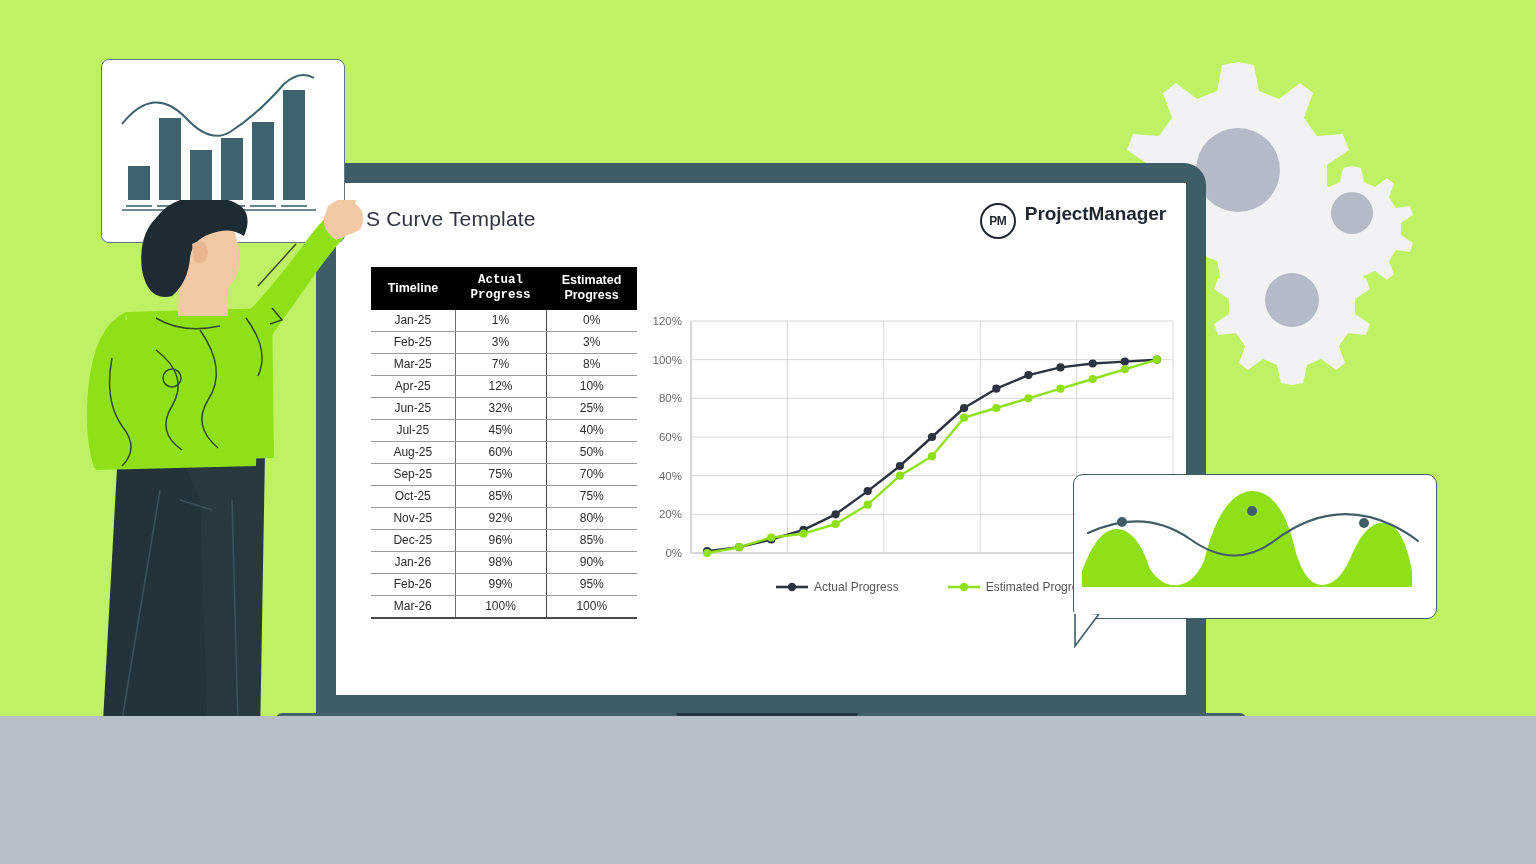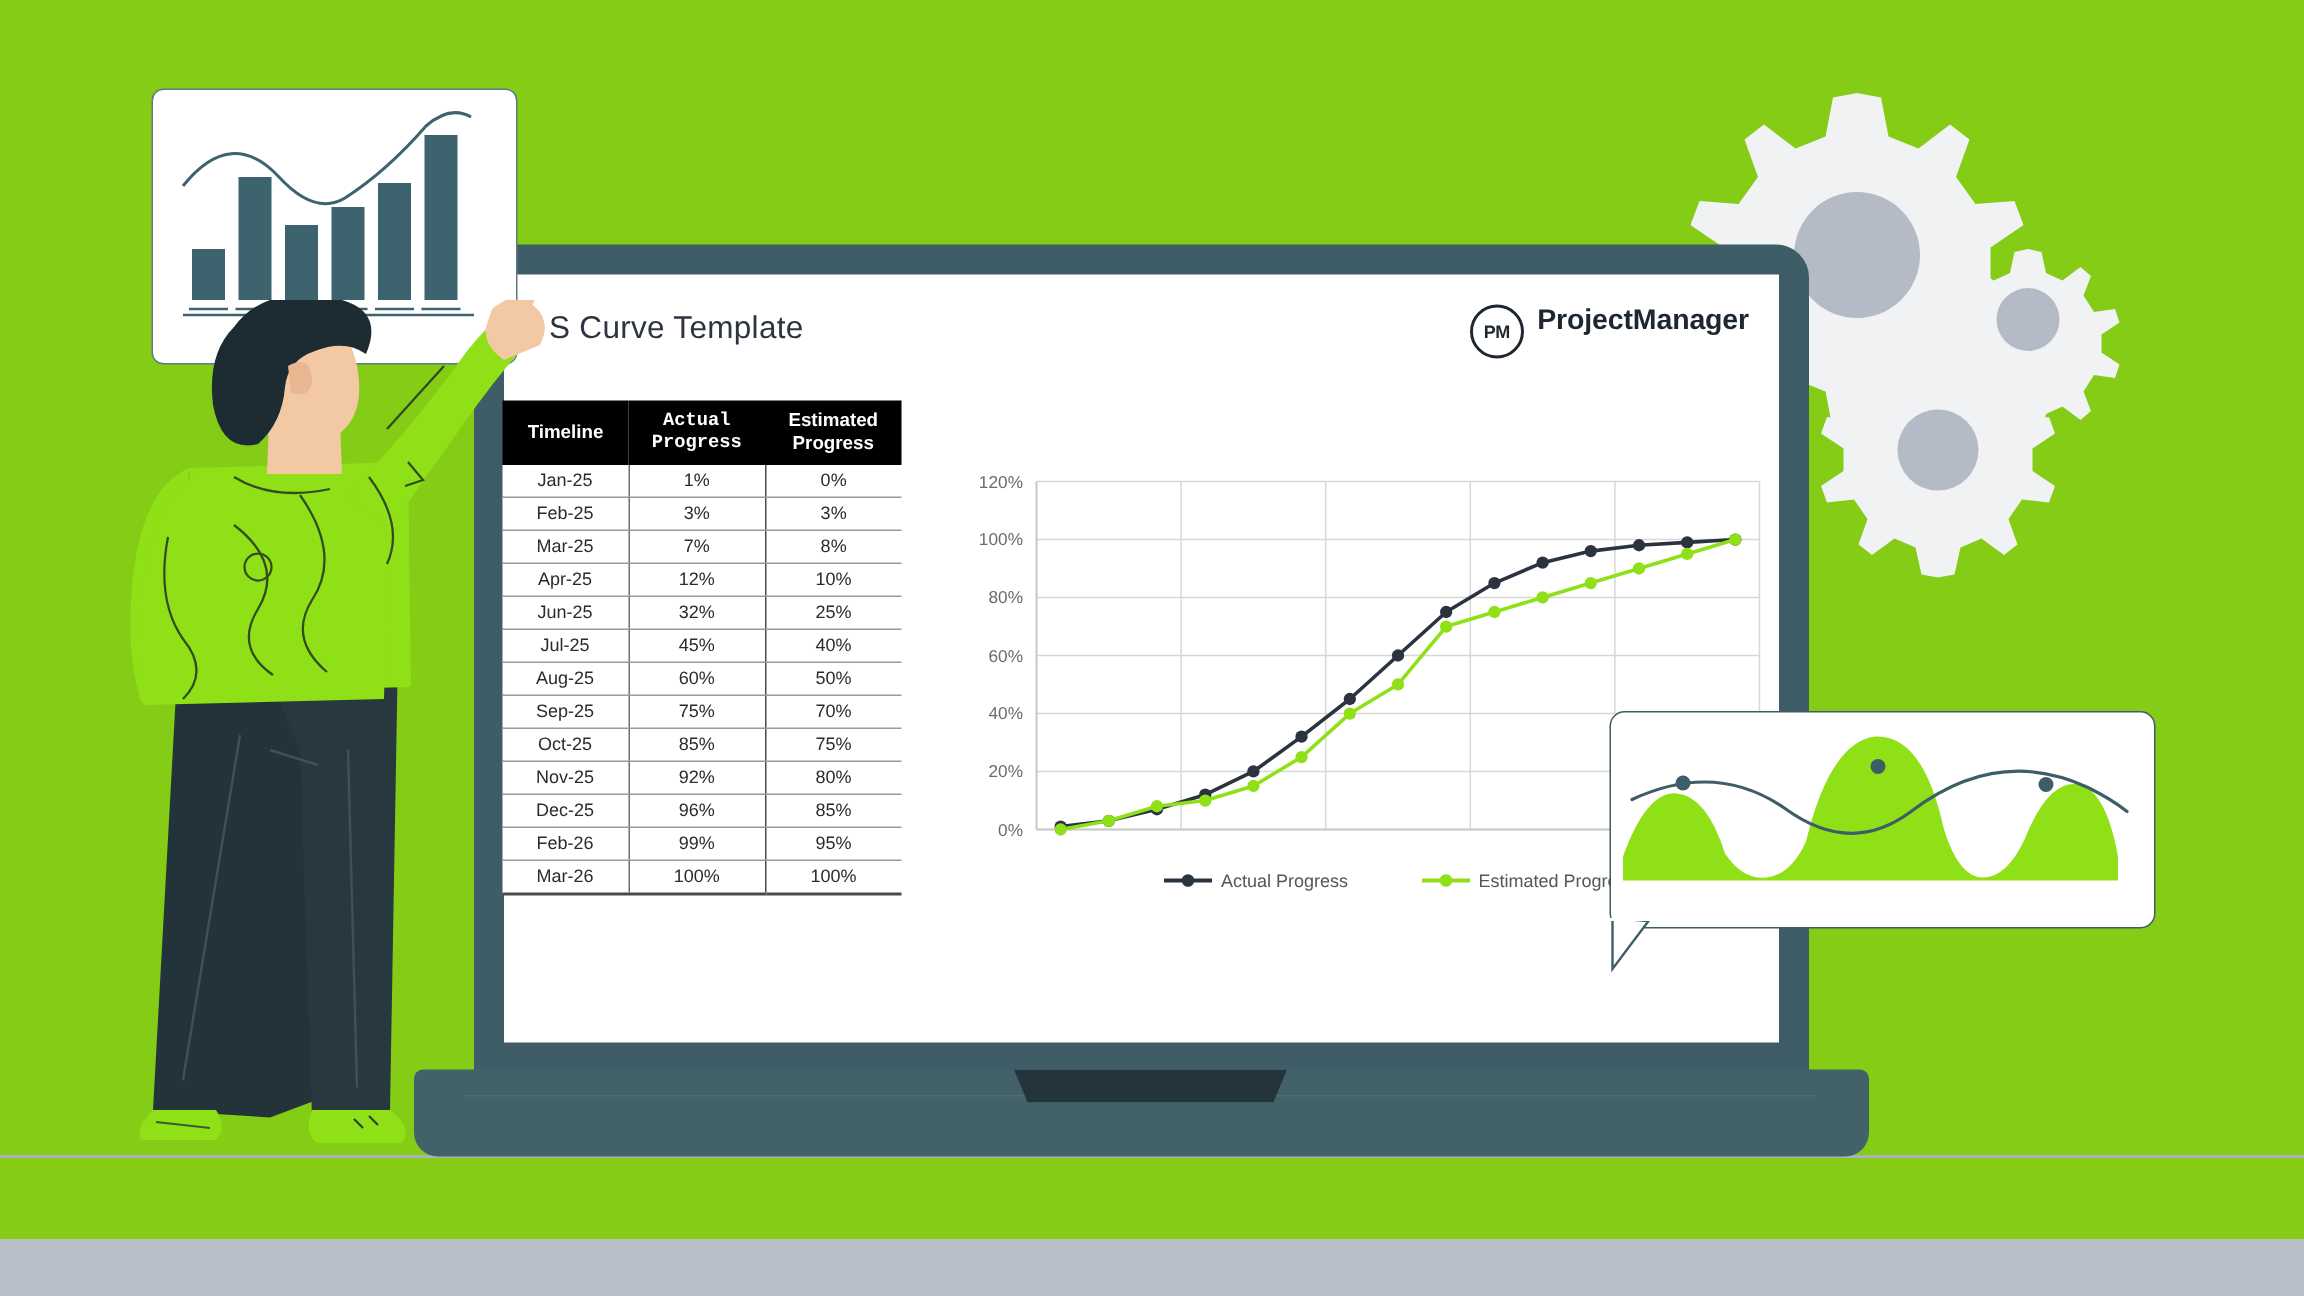--- a/index.html
+++ b/index.html
@@ -7,22 +7,22 @@
     margin: 0;
     padding: 0;
     background: #b9bfc9;
   }
   body {
     font-family: "Liberation Sans", sans-serif;
   }
   #stage {
     position: relative;
     width: 1536px;
-    height: 826px;
-    background: #84cc16;
+    height: 716px;
+    background: #bef264;
     overflow: hidden;
   }
 
   
   .gear-layer {
     position: absolute;
     left: 0; top: 0;
     width: 1536px; height: 864px;
     pointer-events: none;
   }
@@ -123,21 +123,21 @@
   .brand-name {
     font-size: 19px;
     font-weight: bold;
     color: #1e2630;
     letter-spacing: -0.1px;
   }
 
   
   .data-table-wrap {
     position: absolute;
-    left: 335px;
+    left: 371px;
     top: 267px;
     width: 254px;
   }
   table.s-table {
     border-collapse: collapse;
     width: 254px;
     table-layout: fixed;
   }
   table.s-table th {
     background: #000000;
@@ -349,20 +349,25 @@
           </tr>
           <tr>
             <td class="c-time">Nov-25</td>
             <td class="c-act">92%</td>
             <td class="c-est">80%</td>
           </tr>
           <tr>
             <td class="c-time">Dec-25</td>
             <td class="c-act">96%</td>
             <td class="c-est">85%</td>
+          </tr>
+          <tr>
+            <td class="c-time">Jan-26</td>
+            <td class="c-act">98%</td>
+            <td class="c-est">90%</td>
           </tr>
           <tr>
             <td class="c-time">Feb-26</td>
             <td class="c-act">99%</td>
             <td class="c-est">95%</td>
           </tr>
           <tr>
             <td class="c-time">Mar-26</td>
             <td class="c-act">100%</td>
             <td class="c-est">100%</td>

